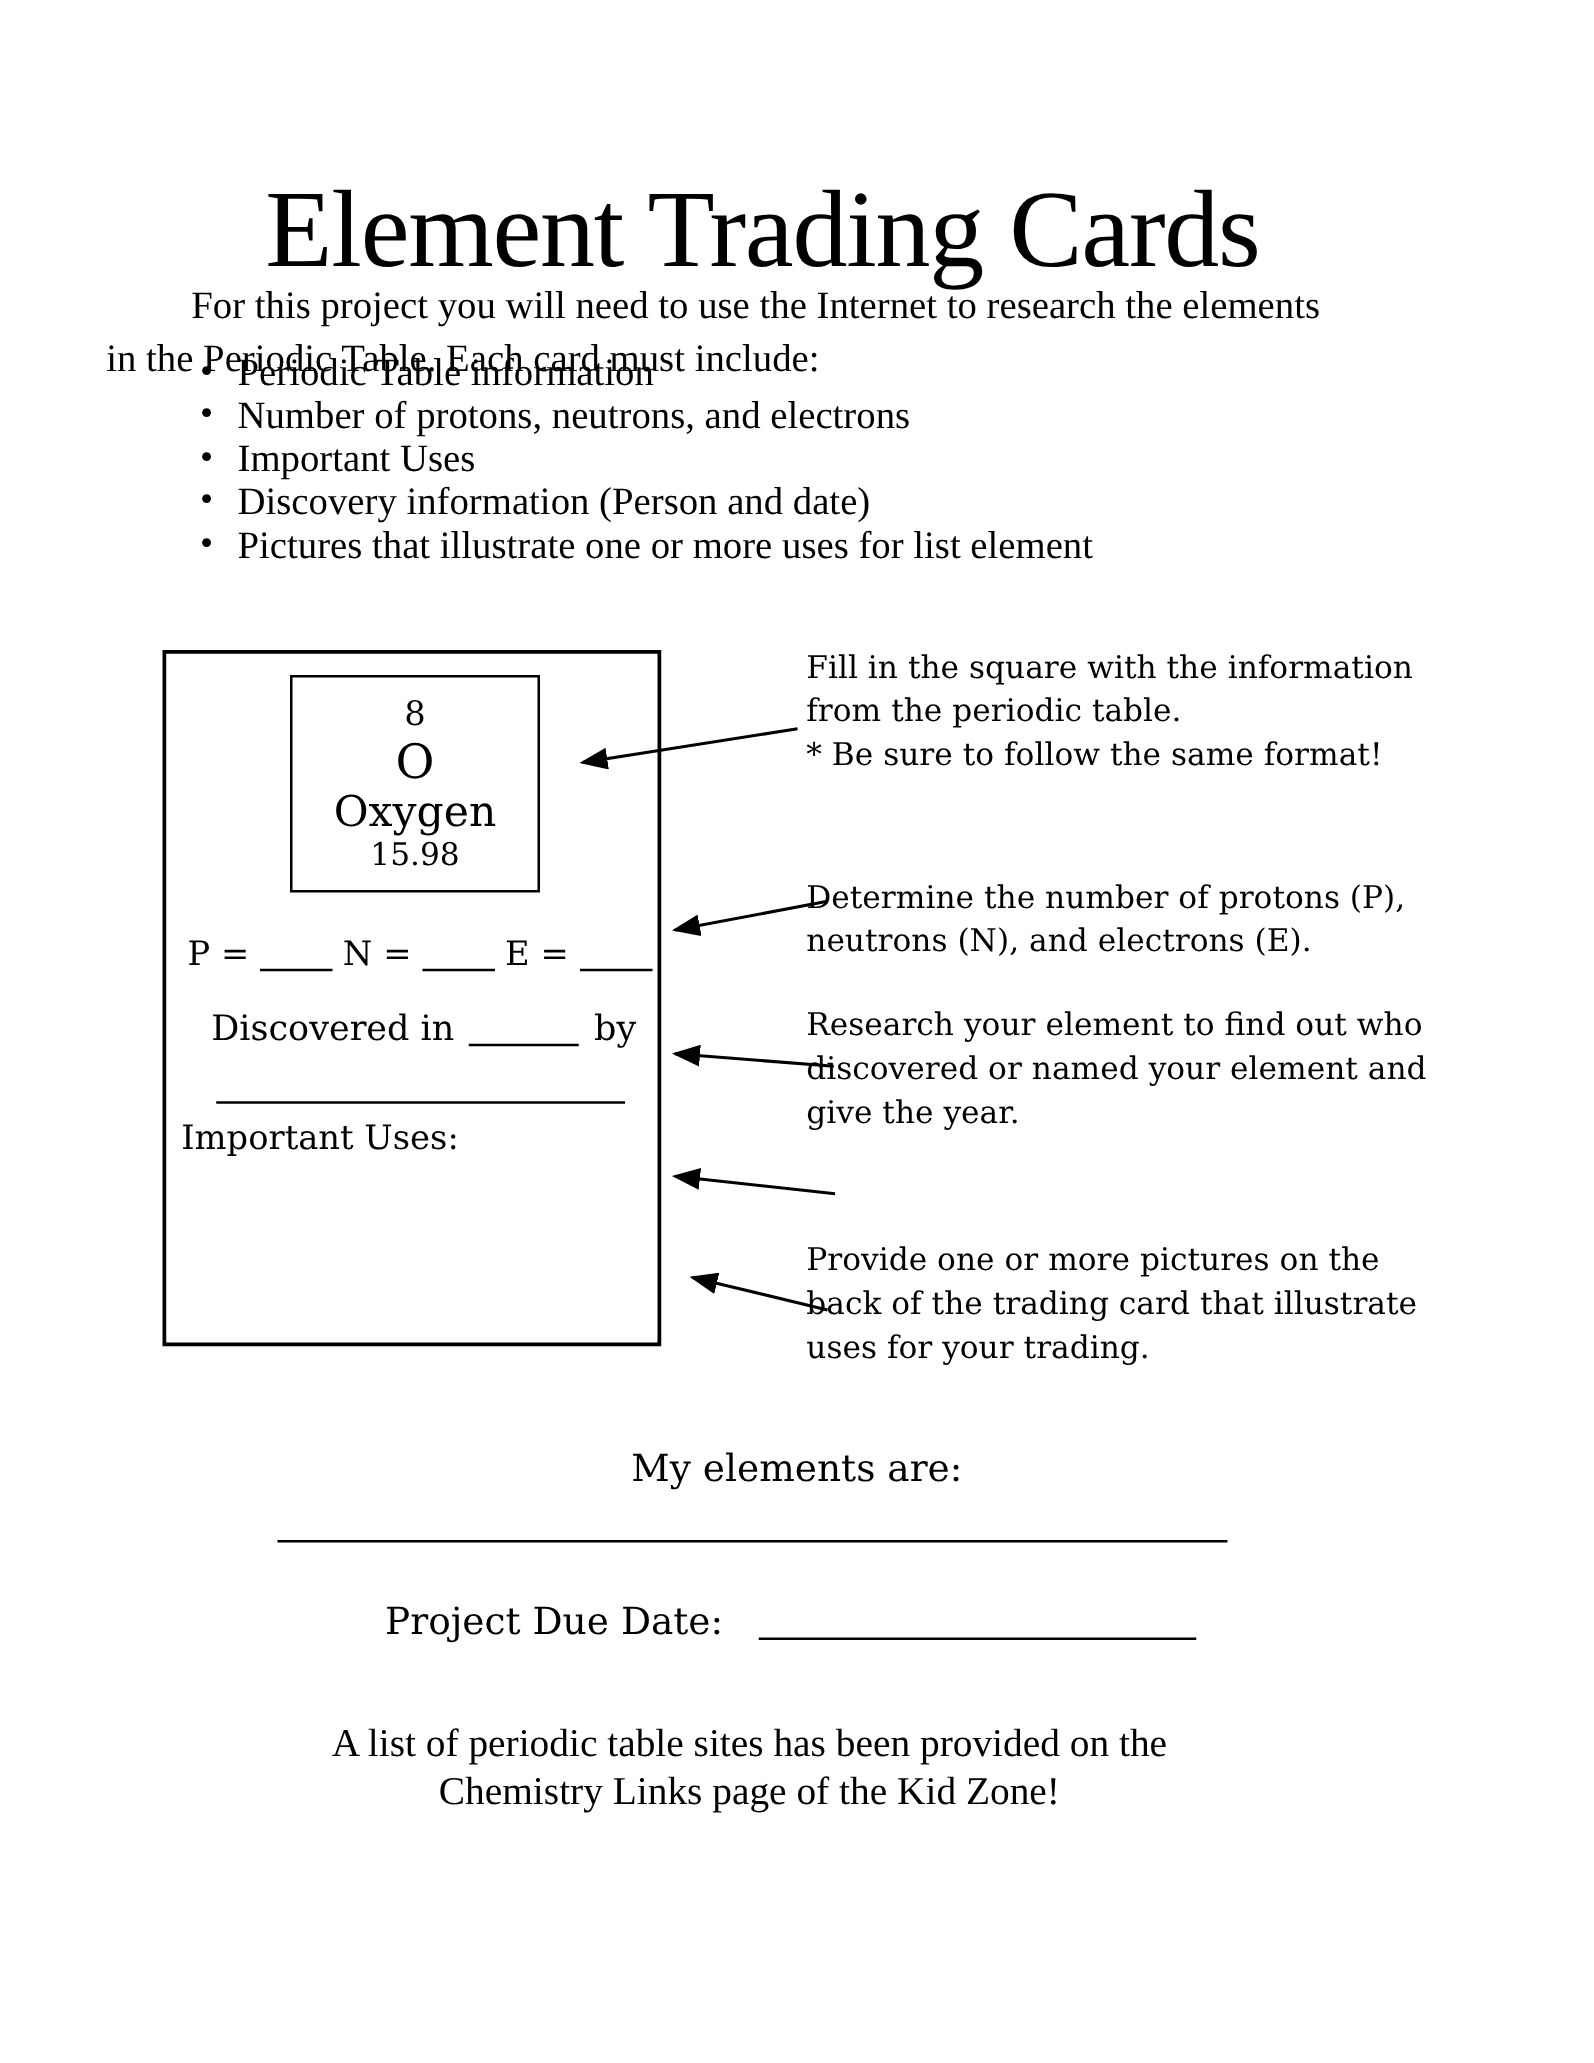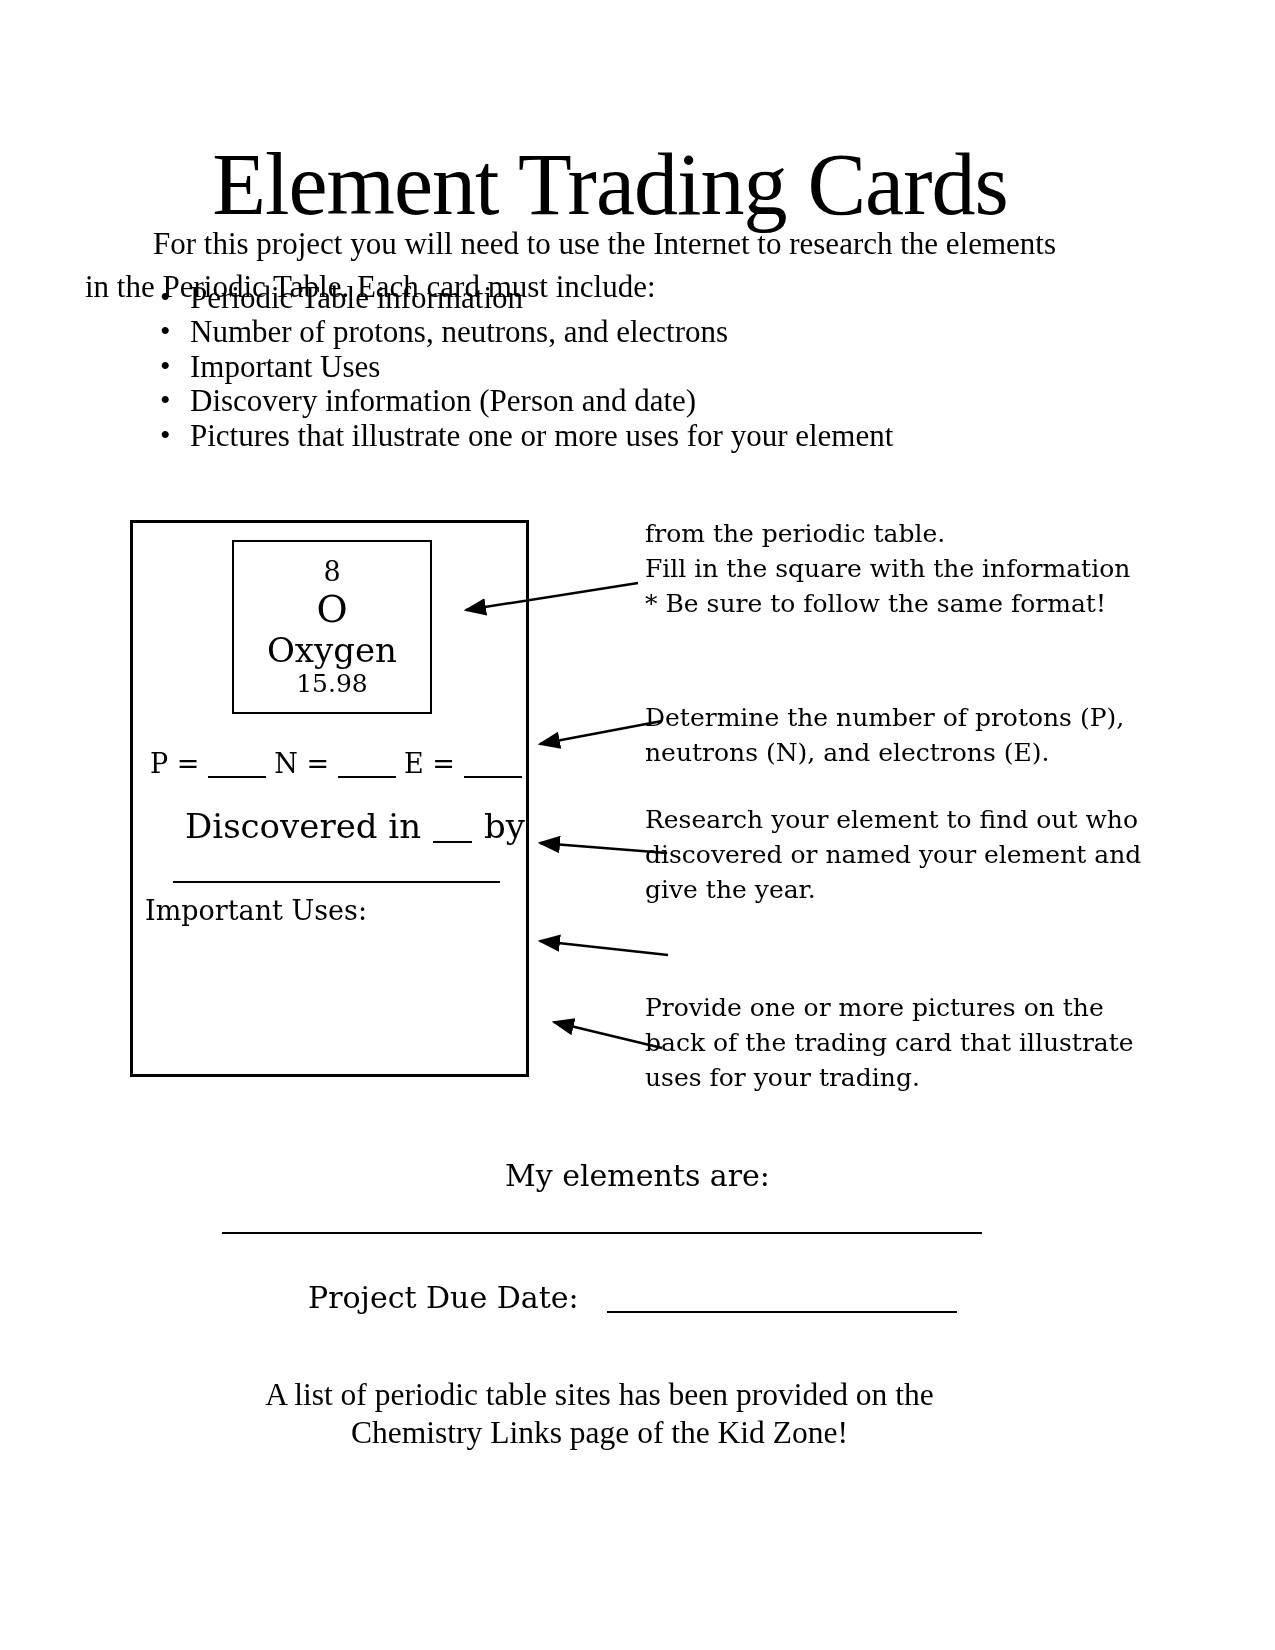--- a/index.html
+++ b/index.html
@@ -64,21 +64,21 @@
     position:absolute;left:17px;top:225px;width:372px;
     display:flex;justify-content:space-between;align-items:baseline;
     font-size:27px;
   }
   .pne-group{display:flex;align-items:baseline;}
   .pne-group .lbl{margin-right:9px;white-space:nowrap;}
   .pne-group .blank{width:58px;position:relative;top:5px;}
   .disc-row{
     position:absolute;left:36px;top:283px;width:340px;
     display:flex;align-items:baseline;
-    font-size:34px;white-space:nowrap;margin-left:16px;
+    font-size:28px;white-space:nowrap;
   }
   .disc-row .blank{width:118px;position:relative;top:5px;margin:0 12px;}
   .long-blank{
     position:absolute;left:40px;top:358px;width:327px;
   }
   .uses-label{
     position:absolute;left:12px;top:372px;
     font-size:27px;
   }
   
@@ -131,21 +131,21 @@
   <div class="intro">
     <div class="indent">For this project you will need to use the Internet to research the elements</div>
     <div>in the Periodic Table. Each card must include:</div>
   </div>
 
   <ul class="reqs">
     <li>Periodic Table information</li>
     <li>Number of protons, neutrons, and electrons</li>
     <li>Important Uses</li>
     <li>Discovery information (Person and date)</li>
-    <li>Pictures that illustrate one or more uses for your element</li>
+    <li>Pictures that illustrate one or more uses for list element</li>
   </ul>
 
   <div class="card">
     <div class="el-square">
       <div class="el-num">8</div>
       <div class="el-sym">O</div>
       <div class="el-name">Oxygen</div>
       <div class="el-mass">15.98</div>
     </div>
 
@@ -182,22 +182,22 @@
       </marker>
     </defs>
     <line x1="638" y1="583" x2="466" y2="610" marker-end="url(#ah)"></line>
     <line x1="662" y1="721" x2="540" y2="744" marker-end="url(#ah)"></line>
     <line x1="667" y1="853" x2="540" y2="843" marker-end="url(#ah)"></line>
     <line x1="668" y1="955" x2="540" y2="941" marker-end="url(#ah)"></line>
     <line x1="662" y1="1048" x2="554" y2="1022" marker-end="url(#ah)"></line>
   </svg>
 
   <div class="ann ann-1">
+    <div>Fill in the square with the information</div>
     <div>from the periodic table.</div>
-    <div>Fill in the square with the information</div>
     <div>* Be sure to follow the same format!</div>
   </div>
 
   <div class="ann ann-2">
     <div>Determine the number of protons (P),</div>
     <div>neutrons (N), and electrons (E).</div>
   </div>
 
   <div class="ann ann-3">
     <div>Research your element to find out who</div>

